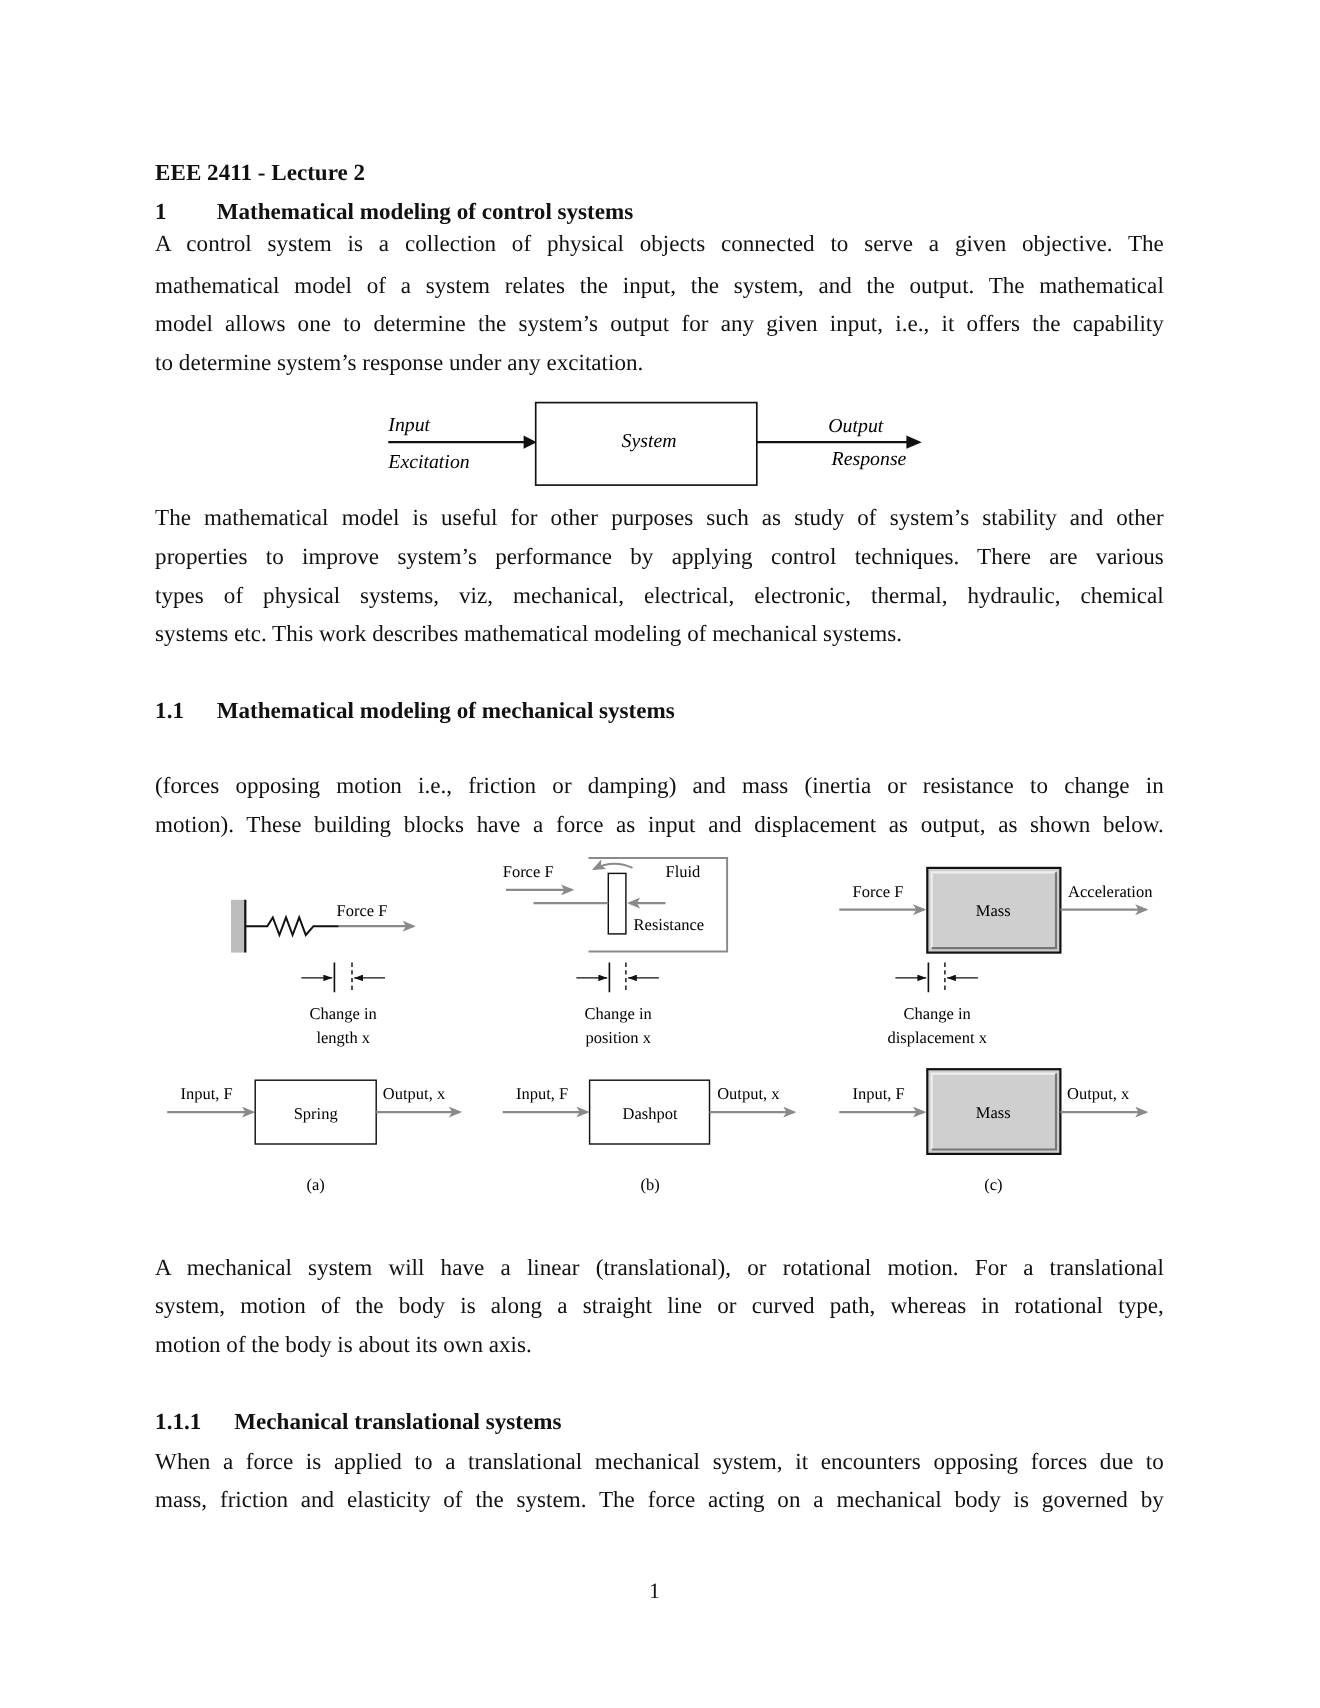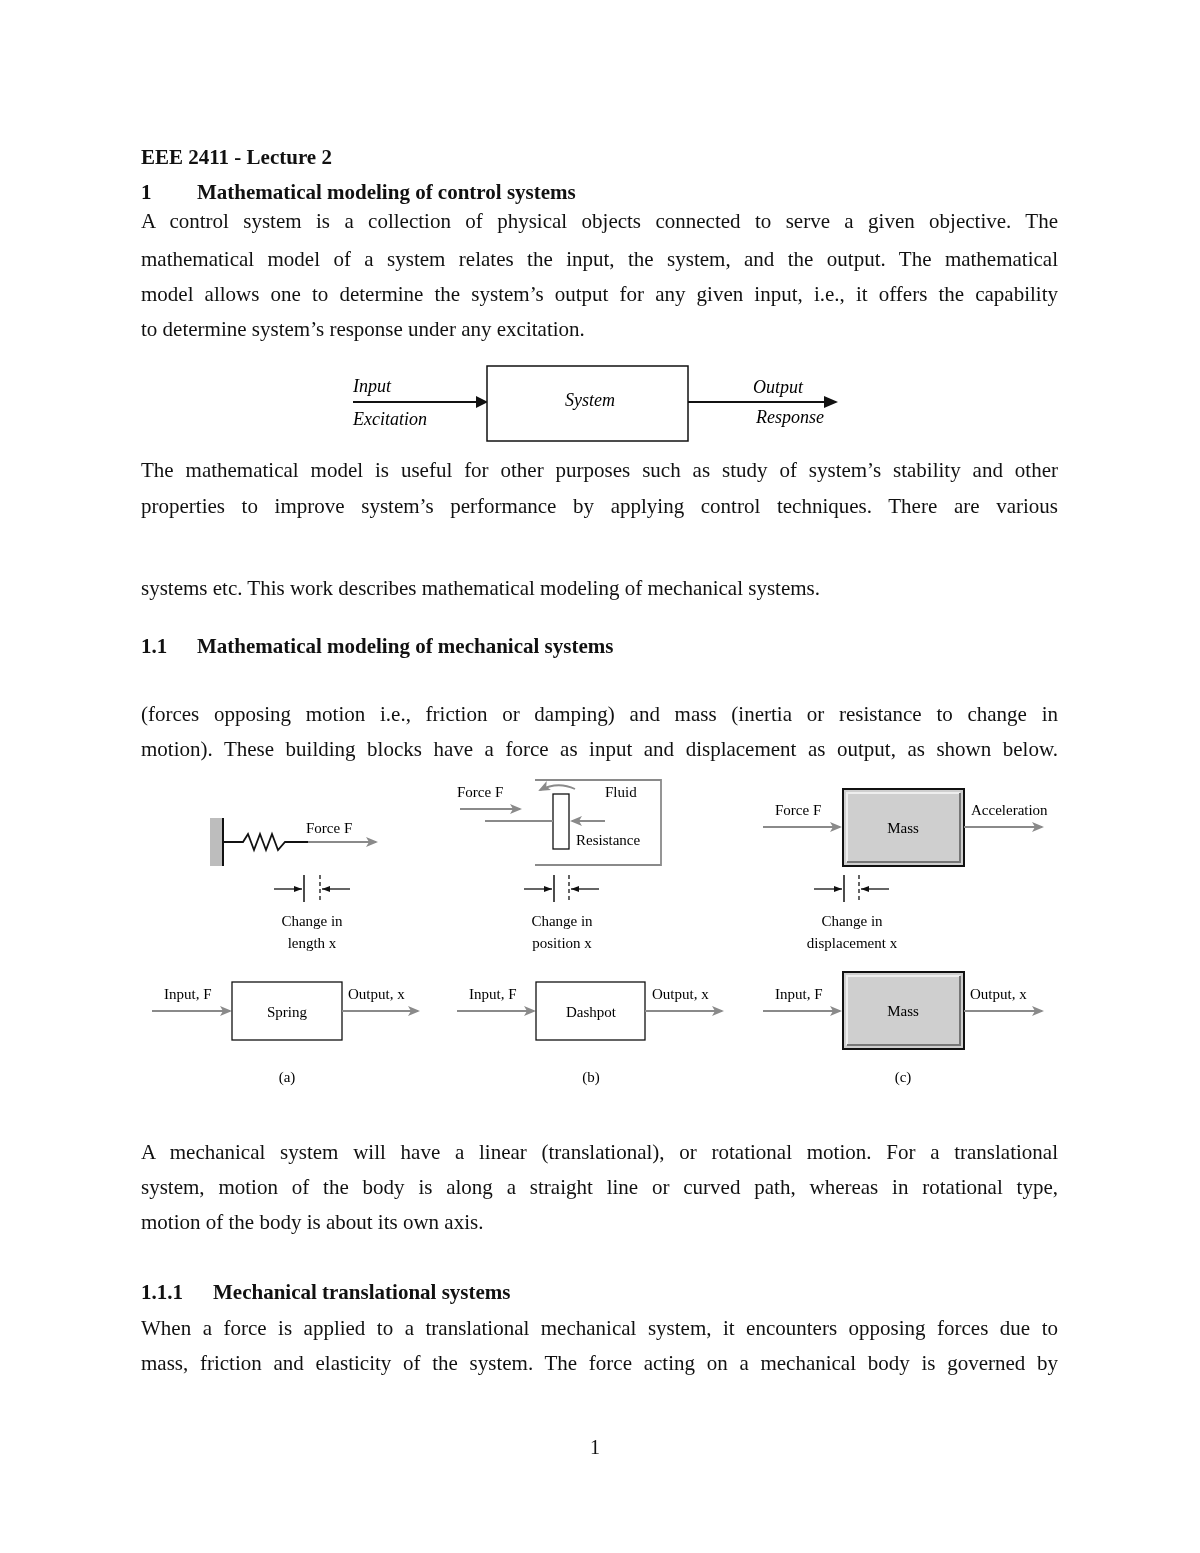--- a/index.html
+++ b/index.html
@@ -38,21 +38,22 @@
     <polygon points="484,36 498,42 484,48" fill="#111"></polygon>
     <text x="13" y="32" font-size="18" font-style="italic">Input</text>
     <text x="13" y="65" font-size="18" font-style="italic">Excitation</text>
     <text x="250" y="46" font-size="18" font-style="italic" text-anchor="middle">System</text>
     <text x="413" y="33" font-size="18" font-style="italic">Output</text>
     <text x="416" y="63" font-size="18" font-style="italic">Response</text>
   </svg>
 
   <div class="line just" style="top:458px;">The mathematical model is useful for other purposes such as study of system’s stability and other</div>
   <div class="line just" style="top:494px;">properties to improve system’s performance by applying control techniques. There are various</div>
-  <div class="line" style="top:576px;">systems etc. This work describes mathematical modeling of mechanical systems.</div>
+  <div class="line just" style="top:529px;">types of physical systems, viz, mechanical, electrical, electronic, thermal, hydraulic, chemical</div>
+  <div class="line" style="top:564px;">systems etc. This work describes mathematical modeling of mechanical systems.</div>
 
   <div class="line bold" style="top:634px;">
     <span class="hnum">1.1</span><span>Mathematical modeling of mechanical systems</span>
   </div>
   <div class="line just" style="top:702px;">(forces opposing motion i.e., friction or damping) and mass (inertia or resistance to change in</div>
   <div class="line just" style="top:737px;">motion). These building blocks have a force as input and displacement as output, as shown below.</div>
 
   <svg style="position:absolute; left:140px; top:775px;" width="930" height="320" viewBox="0 0 930 320">
     <defs>
       <marker id="ga" markerWidth="12" markerHeight="10" refX="10" refY="5" orient="auto" markerUnits="userSpaceOnUse">

